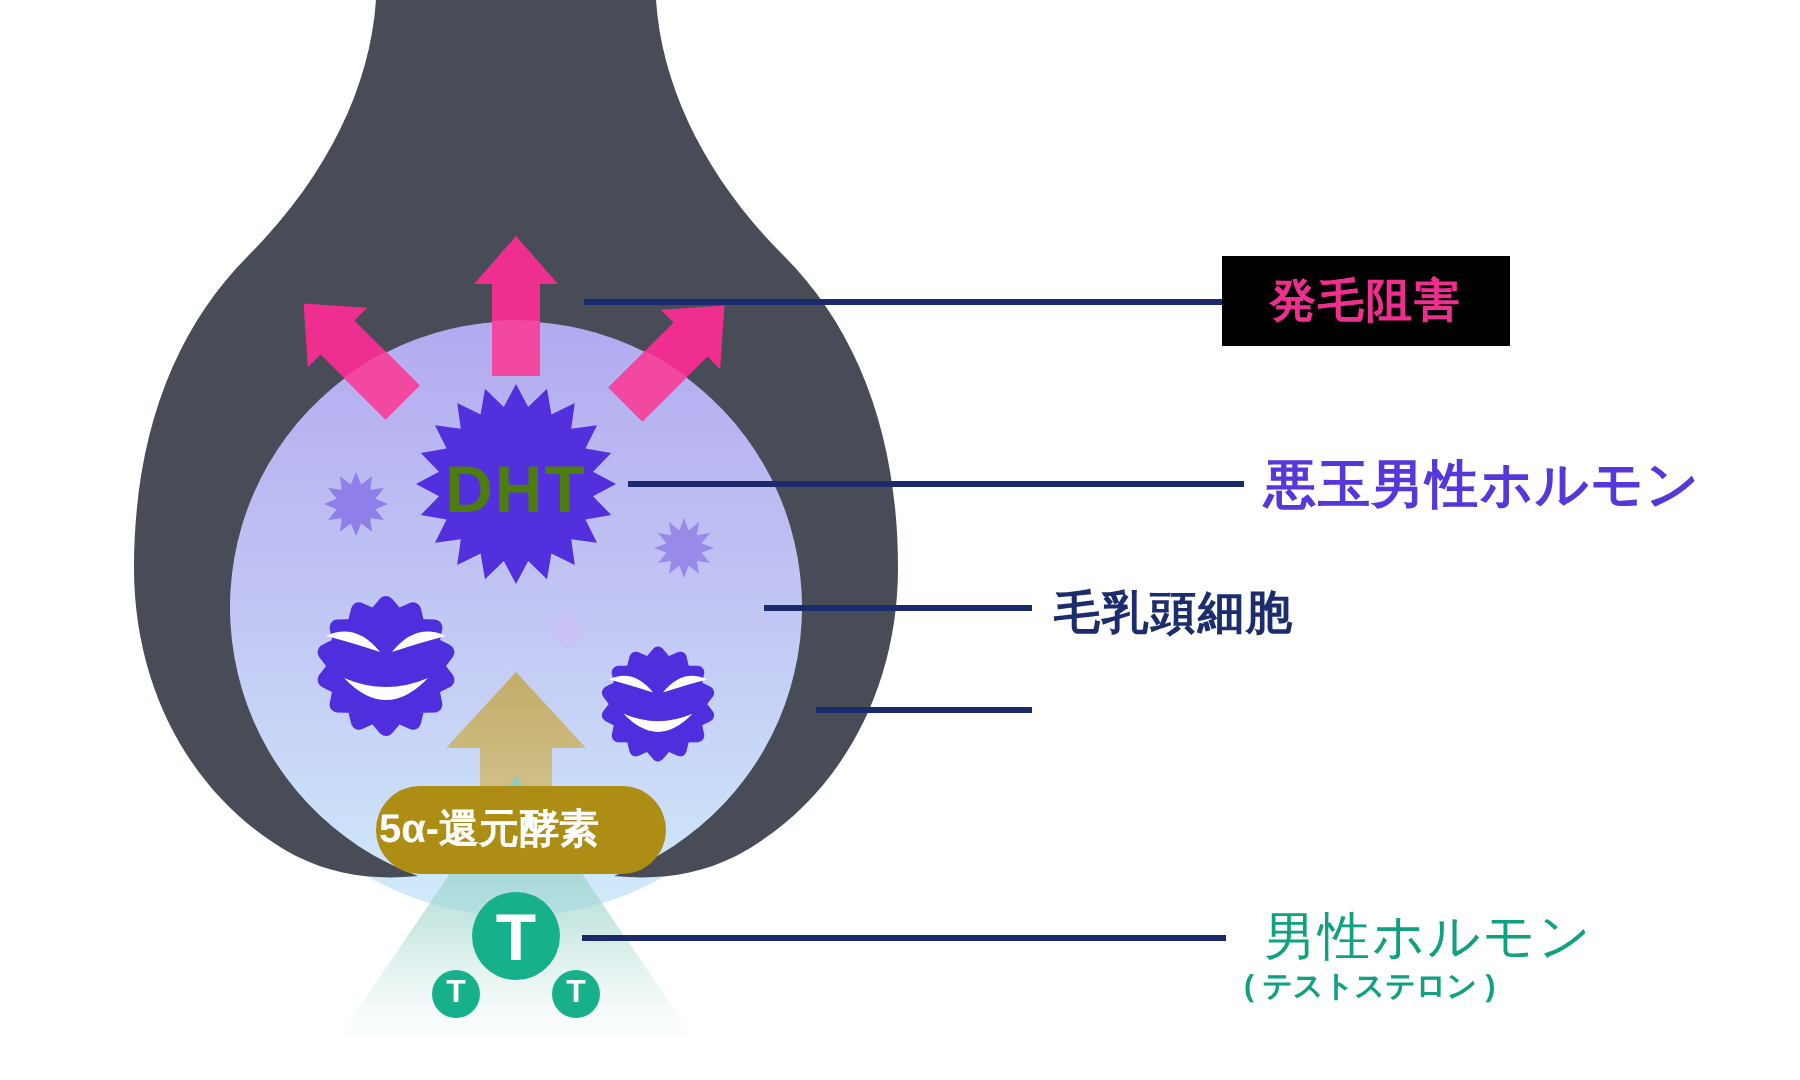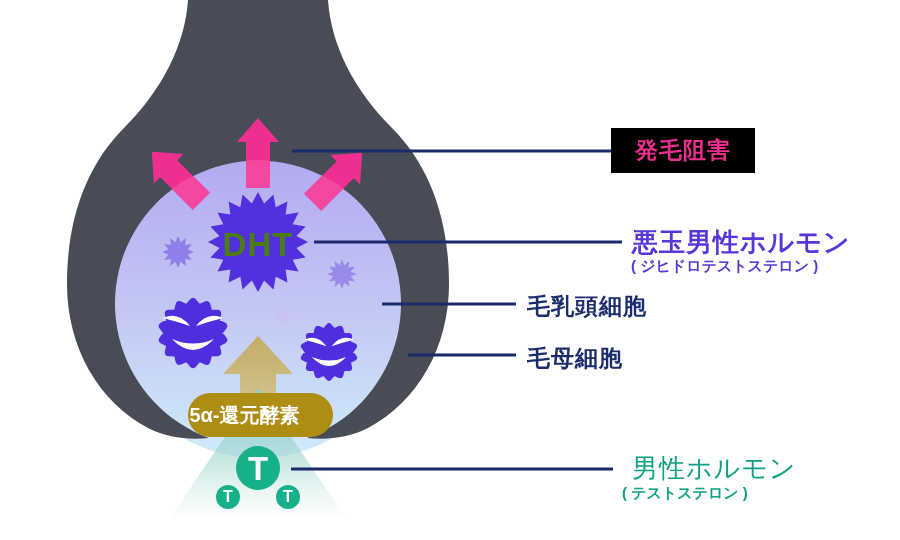--- a/index.html
+++ b/index.html
@@ -133,21 +133,19 @@
 
   <div class="ov dht-text">DHT</div>
   <div class="ov badge-text">5α-還元酵素</div>
   <div class="ov t-big">T</div>
   <div class="ov t-small t-sl">T</div>
   <div class="ov t-small t-sr">T</div>
 
   <div class="ov pink-box">発毛阻害</div>
 
   <div class="ov lbl-purple">悪玉男性ホルモン</div>
-  <div class="ov lbl-purple-sub">( ジヒドロテストステロン )</div>
 
   <div class="ov lbl-navy1">毛乳頭細胞</div>
-  <div class="ov lbl-navy2">毛母細胞</div>
 
   <div class="ov lbl-green">男性ホルモン</div>
   <div class="ov lbl-green-sub">( テストステロン )</div>
 
 </div>
 
 </body></html>

